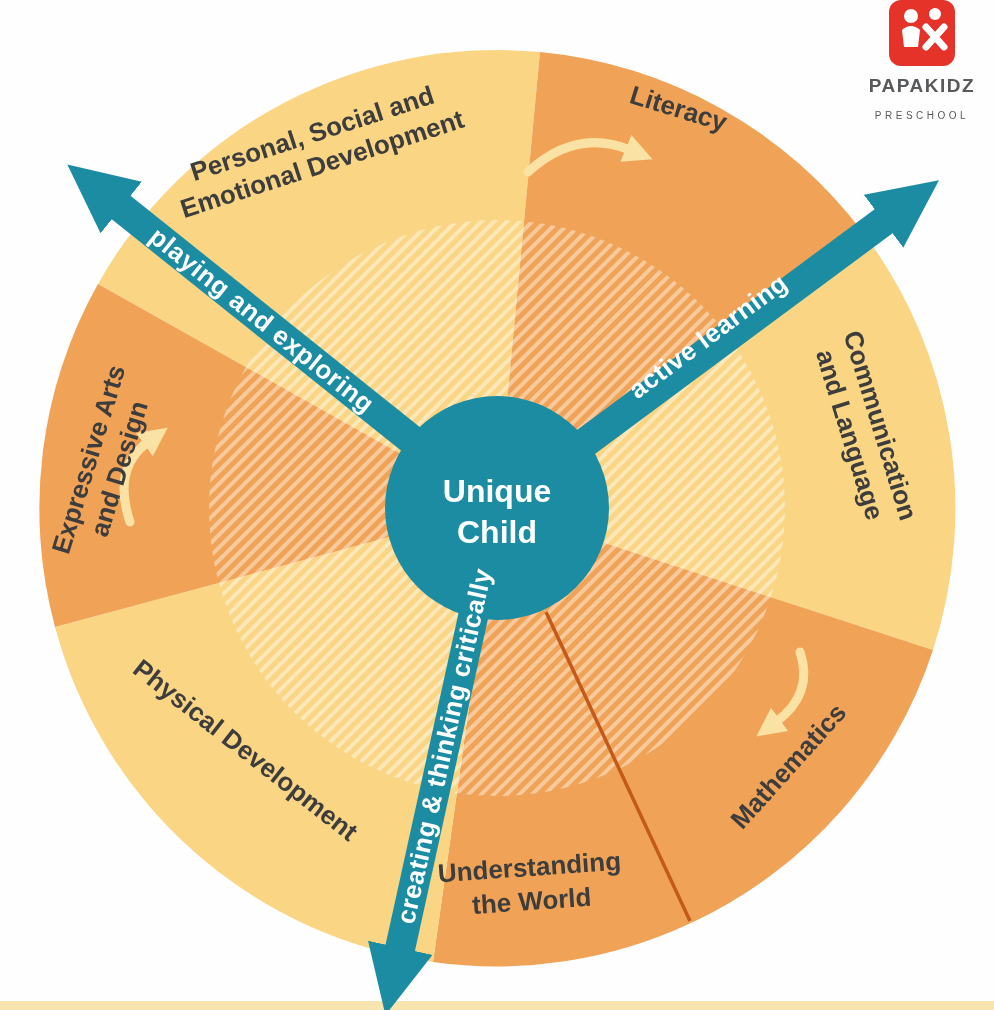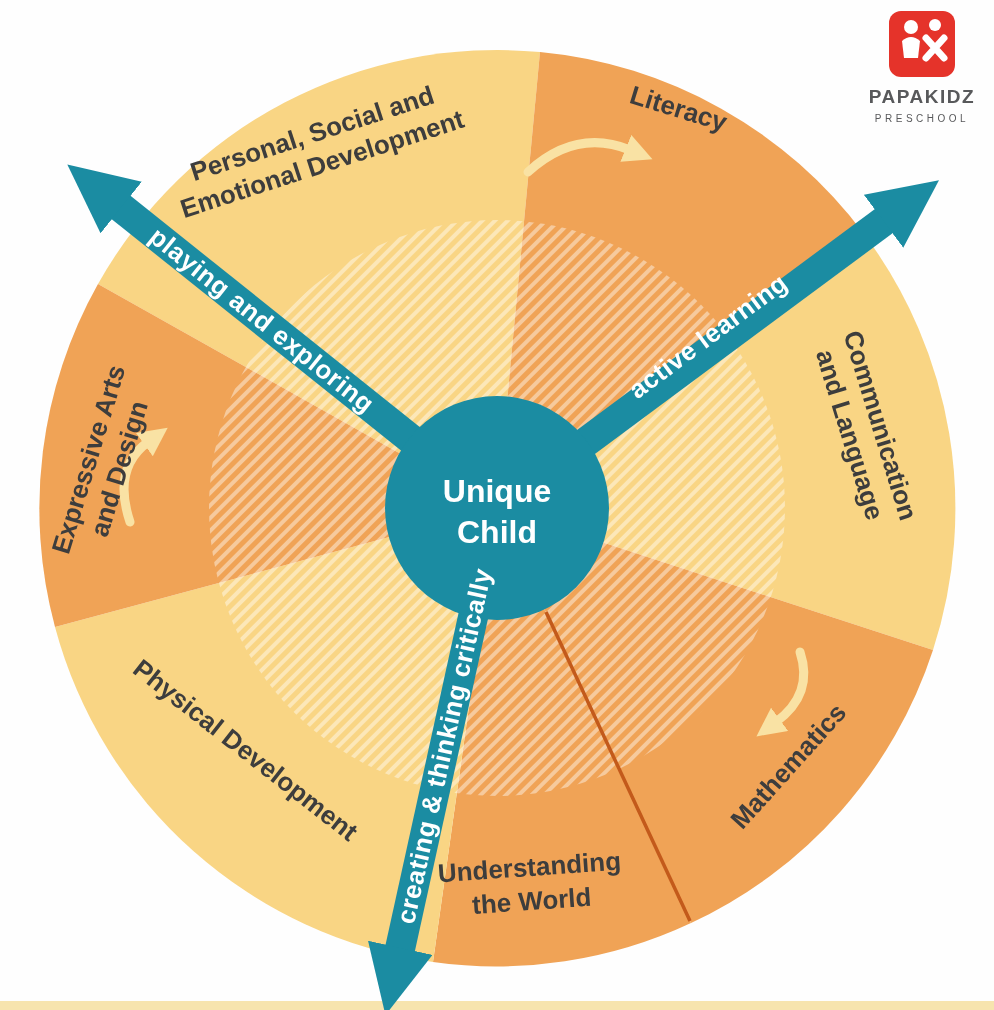--- a/index.html
+++ b/index.html
@@ -14,25 +14,25 @@
     background:#fefefe;
     overflow:hidden;
   }
   svg.wheel { position:absolute; left:0; top:0; }
 
   .seg-label  { font-size:26px; font-weight:600; fill:#3d3d3d; }
   .arrow-label{ font-size:26px; font-weight:700; fill:#ffffff; letter-spacing:0.5px; }
   .center-label{ font-size:32px; font-weight:700; fill:#ffffff; }
 
   .logo {
-    position:absolute; top:11px; right:6px; width:132px;
+    position:absolute; top:0; right:6px; width:132px;
     display:flex; flex-direction:column; align-items:center;
   }
   .logo-brand   { font-size:19px; font-weight:600; letter-spacing:1.5px; color:#58595B; margin-top:9px; white-space:nowrap; }
-  .logo-tagline { font-size:10px; font-weight:400; letter-spacing:3.5px; color:#58595B; margin-top:5px; white-space:nowrap; }
+  .logo-tagline { font-size:10px; font-weight:400; letter-spacing:3.5px; color:#58595B; margin-top:13px; white-space:nowrap; }
 </style>
 </head>
 <body>
 
 <div class="page">
 
   <svg class="wheel" width="994" height="1010" viewBox="0 0 994 1010">
     <defs>
       <pattern id="hatch" width="9" height="9" patternUnits="userSpaceOnUse" patternTransform="rotate(45)">
         <rect width="9" height="9" fill="rgba(255,255,255,0)"></rect>

